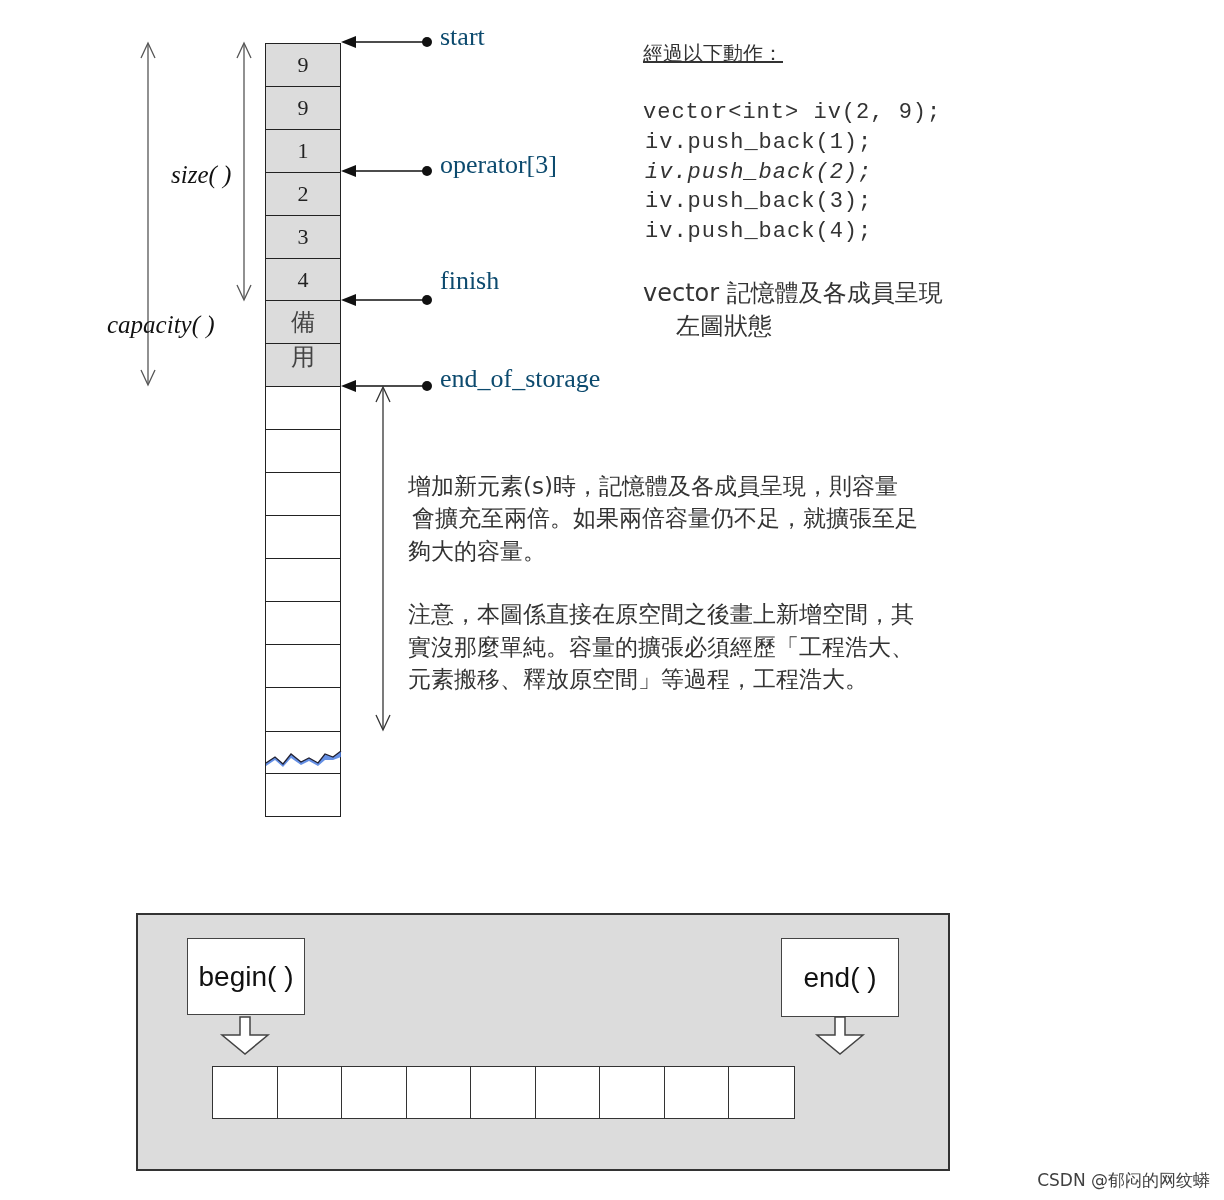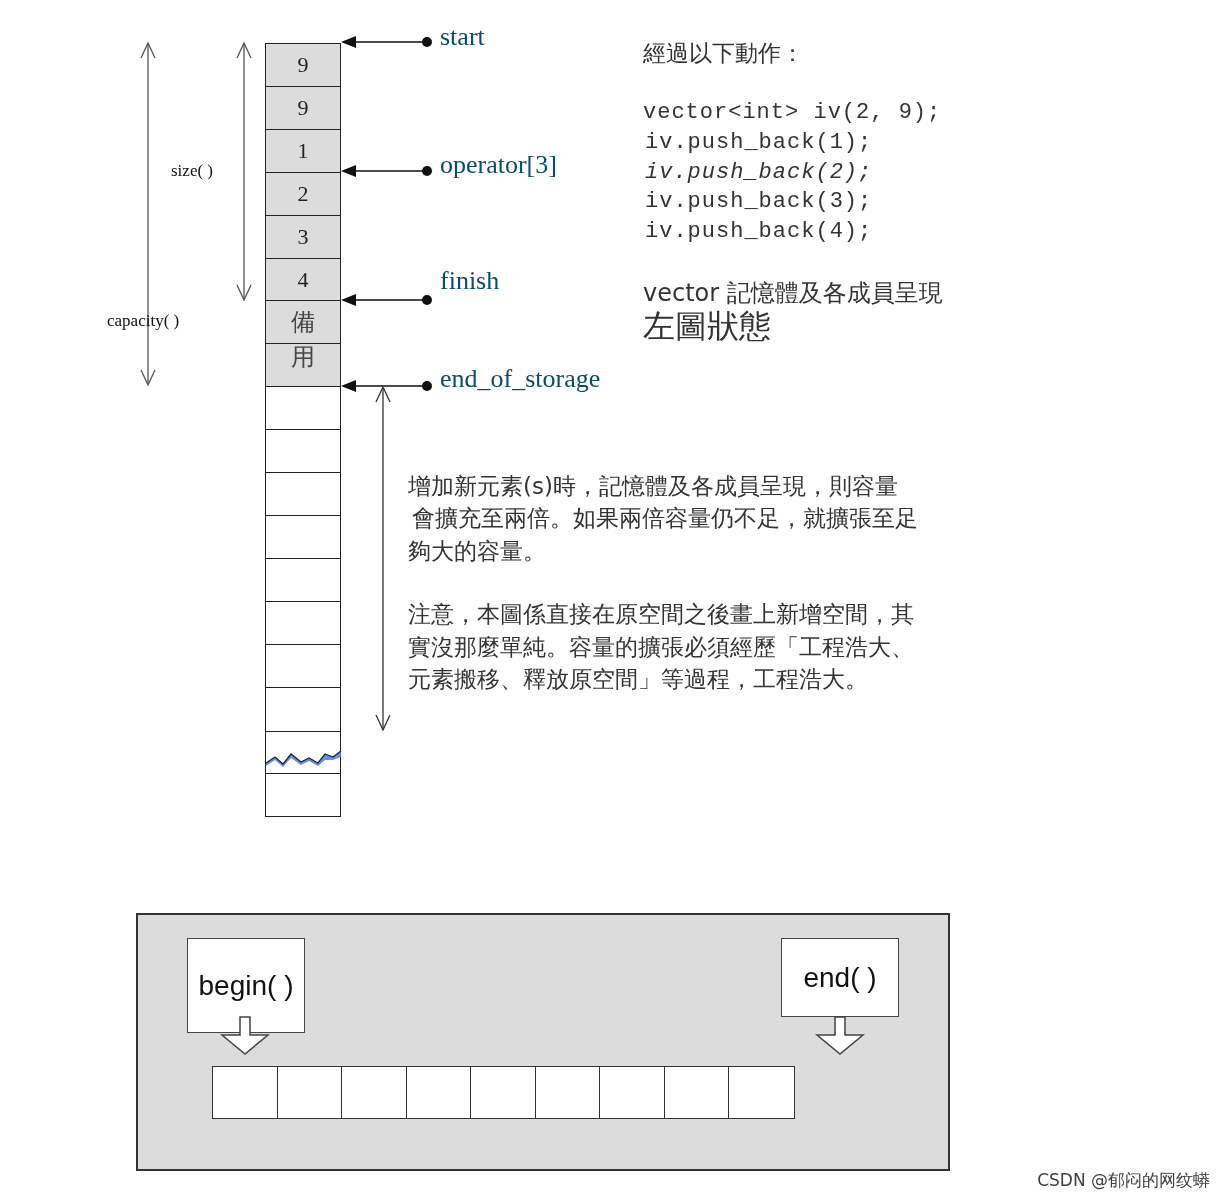--- a/index.html
+++ b/index.html
@@ -2,21 +2,21 @@
 <html><head>
 <meta charset="utf-8">
 <style>
   html, body { margin:0; padding:0; background:#ffffff; }
   body { width:1224px; height:1200px; position:relative; overflow:hidden; font-family:"DejaVu Serif", serif; color:#111; }
   .cell { position:absolute; left:265px; width:76px; box-sizing:border-box; border:1px solid #222; display:flex; align-items:center; justify-content:center; font-family:"Liberation Serif", serif; font-size:22px; color:#222; }
   .cell.grey { background:#dcdcdc; }
   .cell.white { background:#ffffff; }
   .cell.cjk { font-family:"DejaVu Sans", sans-serif; font-size:24px; color:#444; line-height:1; }
   .ptr-label { position:absolute; font-family:"Liberation Serif", serif; font-size:26px; color:#0c4a6e; white-space:nowrap; }
-  .dim-label { position:absolute; font-family:"Liberation Serif", serif; font-size:17px; color:#111; white-space:nowrap; }
+  .dim-label { position:absolute; font-family:"Liberation Serif", serif; font-size:25px; color:#111; white-space:nowrap;font-style:italic; }
   .note { position:absolute; font-family:"DejaVu Sans", sans-serif; font-size:23px; color:#333; line-height:32.5px; white-space:pre; }
   .code { position:absolute; font-family:"Liberation Mono", monospace; font-size:22px; color:#333; line-height:30px; white-space:pre; letter-spacing:1px; }
   .panel { position:absolute; left:136px; top:913px; width:814px; height:258px; background:#dcdcdc; border:2px solid #333; box-sizing:border-box; }
   .iter-box { position:absolute; background:#fff; border:1.5px solid #444; box-sizing:border-box; display:flex; align-items:center; justify-content:center; font-family:"Liberation Sans", sans-serif; font-size:28px; color:#111; }
   .arr-row { position:absolute; left:212px; top:1066px; height:53px; display:flex; border:1.5px solid #333; box-sizing:border-box; background:#fff; }
   .arr-cell { width:64.5px; height:100%; box-sizing:border-box; border-right:1.5px solid #333; background:#fff; }
   .arr-cell:last-child { border-right:none; }
   .watermark { position:absolute; right:14px; top:1169px; font-family:"DejaVu Sans", sans-serif; font-size:17px; color:#404040; white-space:nowrap; }
   svg.overlay { position:absolute; left:0; top:0; }
 </style>
@@ -98,45 +98,45 @@
 </svg>
 
 <div class="ptr-label" style="left:440px;top:22px;">start</div>
 <div class="ptr-label" style="left:440px;top:150px;">operator[3]</div>
 <div class="ptr-label" style="left:440px;top:266px;">finish</div>
 <div class="ptr-label" style="left:440px;top:364px;">end_of_storage</div>
 
 <div class="dim-label" style="left:171px;top:161px;">size( )</div>
 <div class="dim-label" style="left:107px;top:311px;background:rgba(255,255,255,0);">capacity( )</div>
 
-<div class="note" style="left:643px;top:37px;font-size:23px;">經過以下動作：</div>
+<div class="note" style="left:643px;top:37px;font-size:20px;text-decoration:underline;">經過以下動作：</div>
 <div>
   <div class="code" style="left:643px;top:98px;">vector&lt;int&gt; iv(2, 9);</div>
   <div class="code" style="left:645px;top:128px;">iv.push_back(1);</div>
   <div class="code" style="left:645px;top:158px;font-style:italic;">iv.push_back(2);</div>
   <div class="code" style="left:645px;top:187px;">iv.push_back(3);</div>
   <div class="code" style="left:645px;top:217px;">iv.push_back(4);</div>
 </div>
 <div class="note" style="left:643px;top:277px;font-size:24px;">vector 記憶體及各成員呈現</div>
-<div class="note" style="left:643px;top:310px;font-size:32px;">左圖狀態</div>
+<div class="note" style="left:676px;top:310px;font-size:24px;">左圖狀態</div>
 
 <div>
   <div class="note" style="left:408px;top:470px;">增加新元素(s)時，記憶體及各成員呈現，則容量</div>
   <div class="note" style="left:396px;top:502px;margin-left:16px;">會擴充至兩倍。如果兩倍容量仍不足，就擴張至足</div>
   <div class="note" style="left:408px;top:535px;">夠大的容量。</div>
 </div>
 <div>
   <div class="note" style="left:408px;top:598px;">注意，本圖係直接在原空間之後畫上新增空間，其</div>
   <div class="note" style="left:408px;top:631px;">實沒那麼單純。容量的擴張必須經歷「工程浩大、</div>
   <div class="note" style="left:408px;top:663px;">元素搬移、釋放原空間」等過程，工程浩大。</div>
 </div>
 
 <div class="panel"></div>
 
-<div class="iter-box" style="left:187px;top:938px;width:118px;height:95px;">
+<div class="iter-box" style="left:187px;top:938px;width:118px;height:77px;">
   <span>begin( )</span>
 </div>
 <div class="iter-box" style="left:781px;top:938px;width:118px;height:79px;">
   <span>end( )</span>
 </div>
 
 <svg class="overlay" width="1224" height="1200" viewBox="0 0 1224 1200" style="pointer-events:none;">
   <g fill="#fff" stroke="#444" stroke-width="1.5">
     <path d="M240,1017 L250,1017 L250,1035 L268,1035 L245,1054 L222,1035 L240,1035 z"></path>
   </g>

